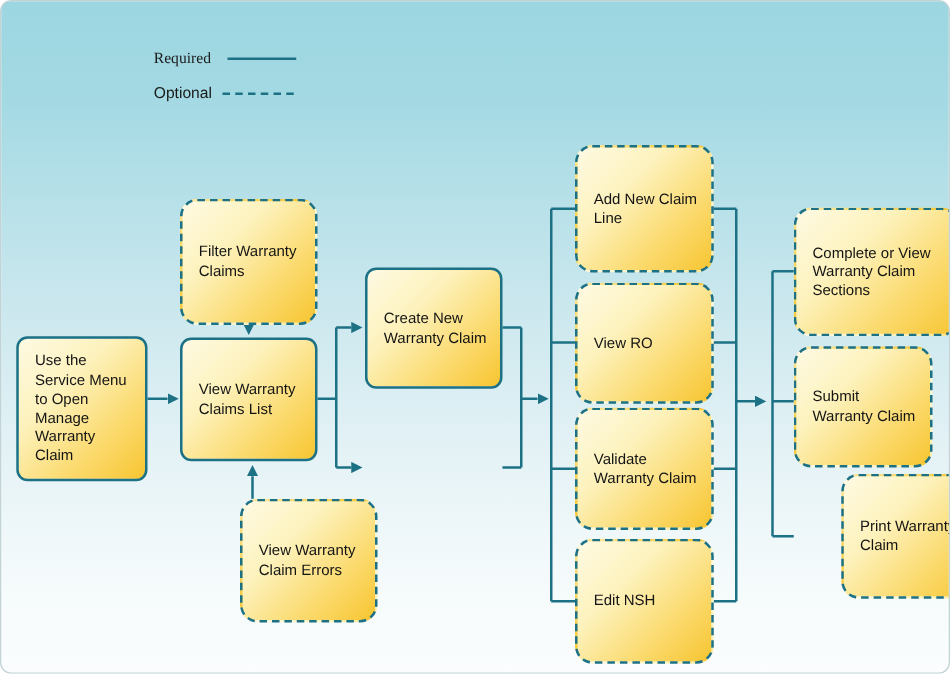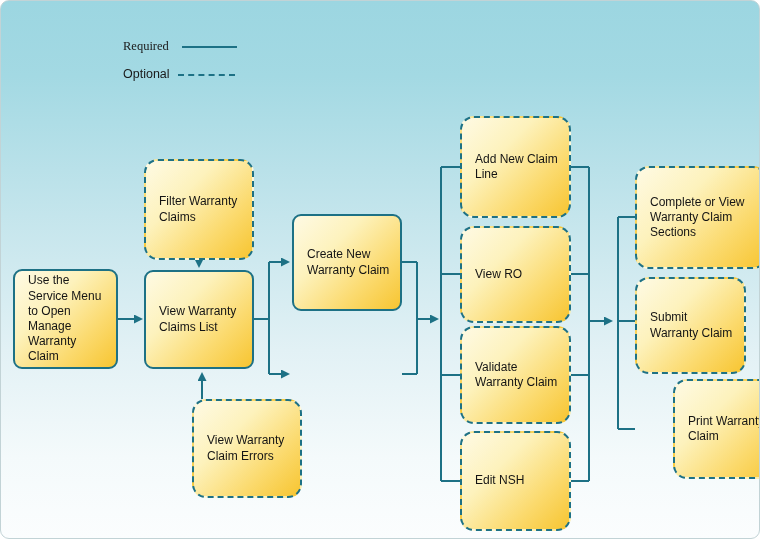--- a/index.html
+++ b/index.html
@@ -63,21 +63,21 @@
 
       <path d="M440,166 V480 M440,166 H459 M440,273 H459 M440,374 H459 M440,480 H459"></path>
 
       <path d="M570,166 H588 M570,273 H588 M570,374 H588 M570,480 H588 M588,166 V480"></path>
       <line x1="588" y1="320" x2="603" y2="320" marker-end="url(#arr)"></line>
 
       <path d="M617,320 H634 M617,216 V428 M617,216 H634 M617,428 H634"></path>
     </g>
   </svg>
 
-  <div class="node" style="left:12px;top:268px;width:105px;height:100px;">
+  <div class="node" style="left:12px;top:268px;width:105px;height:116px;">
     <span>Use the Service Menu to Open Manage Warranty Claim</span>
   </div>
 
   <div class="node dashed" style="left:143px;top:142px;width:110px;height:101px;margin-top:16px;">
     <span>Filter Warranty Claims</span>
   </div>
 
   <div class="node" style="left:143px;top:269px;width:110px;height:99px;">
     <span>View Warranty Claims List</span>
   </div>

